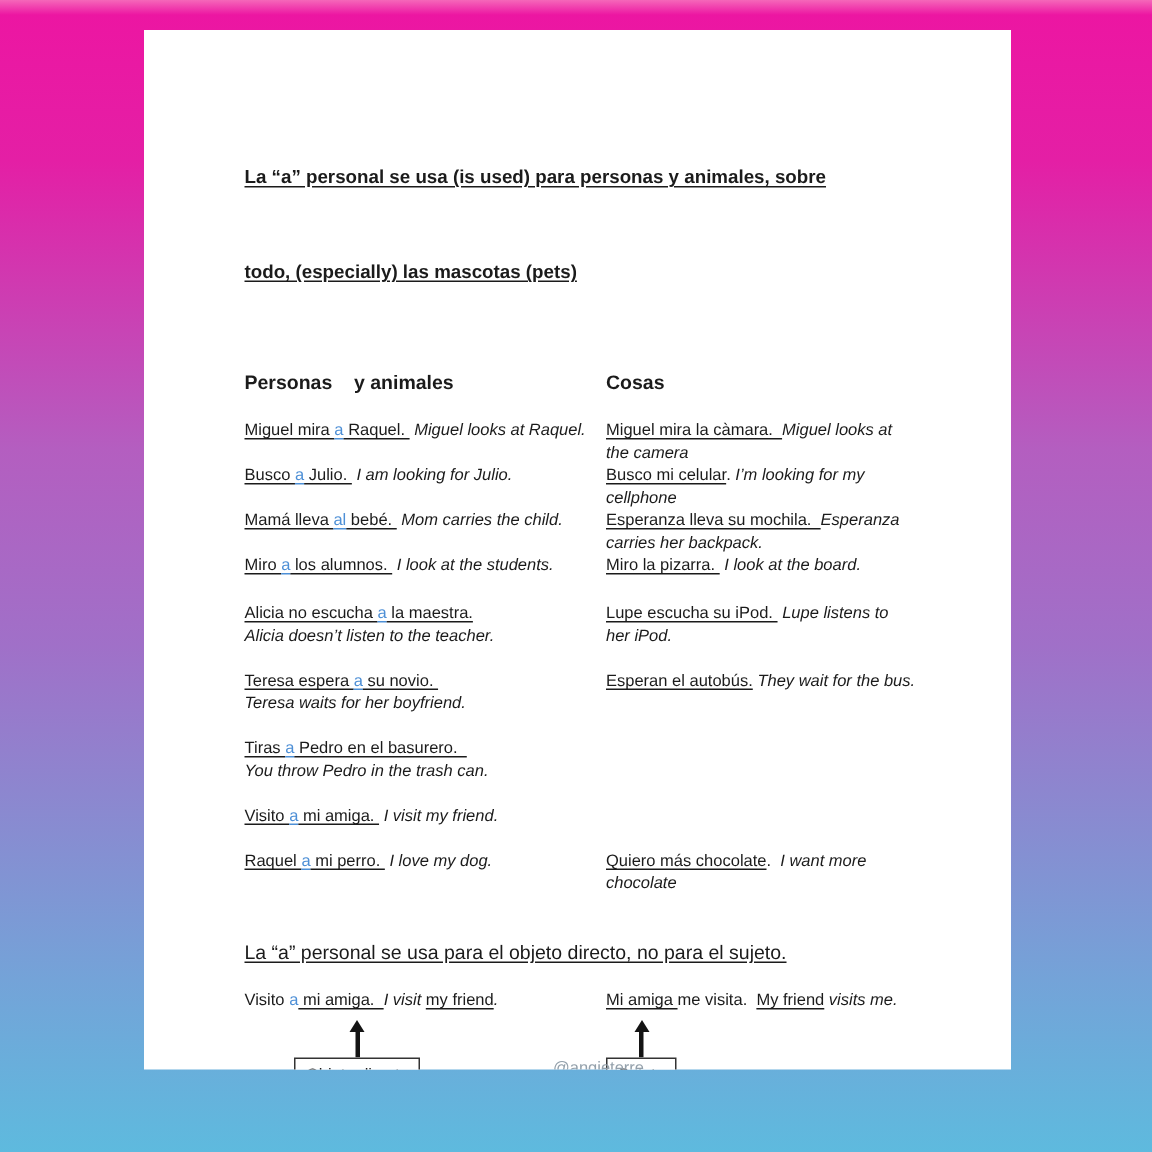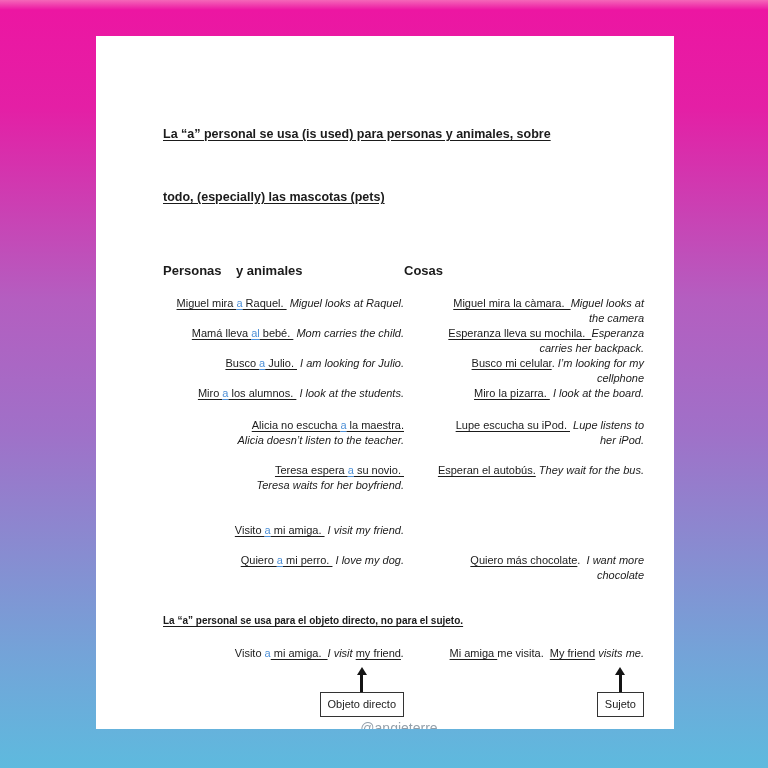--- a/index.html
+++ b/index.html
@@ -4,55 +4,55 @@
 <style>
   html,body{margin:0;padding:0;}
   body{
     width:768px;height:768px;position:relative;overflow:hidden;
     font-family:"Liberation Sans","DejaVu Sans",sans-serif;
     background:linear-gradient(180deg,
       #f567b9 0px,#ec16a2 10px,#e41fa5 14%,#b45ec0 39%,
       #a070c8 56%,#74a3d8 85%,#5ebade 100%);
   }
   .page{
-    position:absolute;left:96px;top:36px;width:578px;height:693px;
+    position:absolute;left:96px;top:20px;width:578px;height:693px;
     background:#ffffff;overflow:hidden;color:#1b1b1b;
   }
   .content{padding:46px 30px 0 67px;}
   .title{font-size:12.5px;font-weight:bold;line-height:21px;white-space:pre;}
   .title .tline{text-decoration:underline;text-underline-offset:2px;}
   .col-headers{display:grid;grid-template-columns:241px 1fr;margin-top:13px;
     font-size:13px;font-weight:bold;line-height:15px;white-space:pre;}
   .rows{margin-top:18px;}
-  .row{display:grid;grid-template-columns:241px 1fr;text-align:right;}
+  .row{display:grid;grid-template-columns:241px 1fr;}
   .s1-row{margin-bottom:15px;}
   .s1-row:nth-child(-n+3){margin-bottom:0;}
   .s1-row:nth-child(4){margin-bottom:17px;}
   .s1-row:last-child{margin-bottom:0;}
   .cell{font-size:11px;line-height:15px;white-space:pre;}
   .seg-es{text-decoration:underline;text-underline-offset:2px;text-decoration-thickness:1px;}
   .seg-a{color:var(--accent,#4d8fd6);text-decoration:underline;text-underline-offset:2px;text-decoration-thickness:1px;}
   .seg-ab{color:var(--accent,#4d8fd6);}
   .seg-en{font-style:italic;}
   .seg-enu{text-decoration:underline;text-underline-offset:2px;text-decoration-thickness:1px;}
   .section2{margin-top:30px;}
-  .s2-heading{font-size:10px;font-weight:bold;line-height:15px;white-space:pre;
+  .s2-heading{font-size:13px;font-weight:normal;line-height:15px;white-space:pre;
     text-decoration:underline;text-underline-offset:2px;}
   .ex{margin-top:18px;}
   .pointer-row{margin-top:3px;}
   .pointer{display:inline-flex;flex-direction:column;align-items:center;}
   .pointer-left{margin-left:33px;}
   .pointer-right{margin-left:0px;}
   .arrow{display:flex;flex-direction:column;align-items:center;}
   .arrow-head{width:0;height:0;border-left:5px solid transparent;border-right:5px solid transparent;border-bottom:8px solid #141414;}
   .arrow-stem{width:3px;height:17px;background:#141414;}
   .label-box{border:1px solid #333;background:#fff;padding:4px 7px;
     font-size:11px;line-height:15px;white-space:pre;}
   .watermark{position:absolute;bottom:-5px;left:calc(50% + 14px);transform:translateX(-50%);
-    font-size:14px;color:#93a0ab;line-height:12px;margin-top:44px;}
+    font-size:11px;color:#93a0ab;line-height:12px;margin-top:44px;}
 </style>
 </head>
 <body>
 
 <div class="page">
   <div class="content">
 
     <div class="title">
       <div class="tline">La “a” personal se usa (is used) para personas y animales, sobre</div>
       <div class="tline">todo, (especially) las mascotas (pets)</div>
@@ -62,46 +62,47 @@
       <div>Personas    y animales</div>
       <div>Cosas</div>
     </div>
 
     <div class="rows" id="s1-rows">
         <div class="row s1-row">
           <div class="cell"><span class="seg-es">Miguel mira </span><span class="seg-a">a</span><span class="seg-es"> Raquel. </span><span class="seg-txt"> </span><span class="seg-en">Miguel looks at Raquel.</span></div>
           <div class="cell"><span class="seg-es">Miguel mira la càmara.  </span><span class="seg-en">Miguel looks at</span><br><span class="seg-en">the camera</span></div>
         </div>
         <div class="row s1-row">
+          <div class="cell"><span class="seg-es">Busco </span><span class="seg-a">a</span><span class="seg-es"> Julio. </span><span class="seg-txt"> </span><span class="seg-en">I am looking for Julio.</span></div>
+          <div class="cell"><span class="seg-es">Busco mi celular</span><span class="seg-txt">. </span><span class="seg-en">I’m looking for my</span><br><span class="seg-en">cellphone</span></div>
+        </div>
+        <div class="row s1-row">
           <div class="cell"><span class="seg-es">Mamá lleva </span><span class="seg-a">al</span><span class="seg-es"> bebé. </span><span class="seg-txt"> </span><span class="seg-en">Mom carries the child.</span></div>
           <div class="cell"><span class="seg-es">Esperanza lleva su mochila.  </span><span class="seg-en">Esperanza</span><br><span class="seg-en">carries her backpack.</span></div>
-        </div>
-        <div class="row s1-row">
-          <div class="cell"><span class="seg-es">Busco </span><span class="seg-a">a</span><span class="seg-es"> Julio. </span><span class="seg-txt"> </span><span class="seg-en">I am looking for Julio.</span></div>
-          <div class="cell"><span class="seg-es">Busco mi celular</span><span class="seg-txt">. </span><span class="seg-en">I’m looking for my</span><br><span class="seg-en">cellphone</span></div>
         </div>
         <div class="row s1-row">
           <div class="cell"><span class="seg-es">Miro </span><span class="seg-a">a</span><span class="seg-es"> los alumnos. </span><span class="seg-txt"> </span><span class="seg-en">I look at the students.</span></div>
           <div class="cell"><span class="seg-es">Miro la pizarra. </span><span class="seg-txt"> </span><span class="seg-en">I look at the board.</span></div>
         </div>
         <div class="row s1-row">
           <div class="cell"><span class="seg-es">Alicia no escucha </span><span class="seg-a">a</span><span class="seg-es"> la maestra.</span><br><span class="seg-en">Alicia doesn’t listen to the teacher.</span></div>
           <div class="cell"><span class="seg-es">Lupe escucha su iPod. </span><span class="seg-txt"> </span><span class="seg-en">Lupe listens to</span><br><span class="seg-en">her iPod.</span></div>
         </div>
         <div class="row s1-row">
           <div class="cell"><span class="seg-es">Teresa espera </span><span class="seg-a">a</span><span class="seg-es"> su novio. </span><br><span class="seg-en">Teresa waits for her boyfriend.</span></div>
           <div class="cell"><span class="seg-es">Esperan el autobús.</span><span class="seg-txt"> </span><span class="seg-en">They wait for the bus.</span></div>
         </div>
         <div class="row s1-row">
+          <div class="cell"><span class="seg-es">Tiras </span><span class="seg-a">a</span><span class="seg-es"> Pedro en el basurero.  </span><br><span class="seg-en">You throw Pedro in the trash can.</span></div>
         </div>
         <div class="row s1-row">
           <div class="cell"><span class="seg-es">Visito </span><span class="seg-a">a</span><span class="seg-es"> mi amiga. </span><span class="seg-txt"> </span><span class="seg-en">I visit my friend.</span></div>
         </div>
         <div class="row s1-row">
-          <div class="cell"><span class="seg-es">Quiero </span><span class="seg-a">a</span><span class="seg-es"> mi perro. </span><span class="seg-txt"> </span><span class="seg-en">I love my dog.</span></div>
+          <div class="cell"><span class="seg-es">Raquel </span><span class="seg-a">a</span><span class="seg-es"> mi perro. </span><span class="seg-txt"> </span><span class="seg-en">I love my dog.</span></div>
           <div class="cell"><span class="seg-es">Quiero más chocolate</span><span class="seg-txt">.  </span><span class="seg-en">I want more</span><br><span class="seg-en">chocolate</span></div>
         </div>
       </div>
 
     <div class="section2">
       <div class="s2-heading">La “a” personal se usa para el objeto directo, no para el sujeto.</div>
       <div id="s2-examples">
           <div class="ex">
             <div class="row">
               <div class="cell"><span class="seg-txt">Visito </span><span class="seg-ab">a</span><span class="seg-es"> mi amiga.  </span><span class="seg-en">I visit </span><span class="seg-enu">my friend</span><span class="seg-en">.</span></div>

